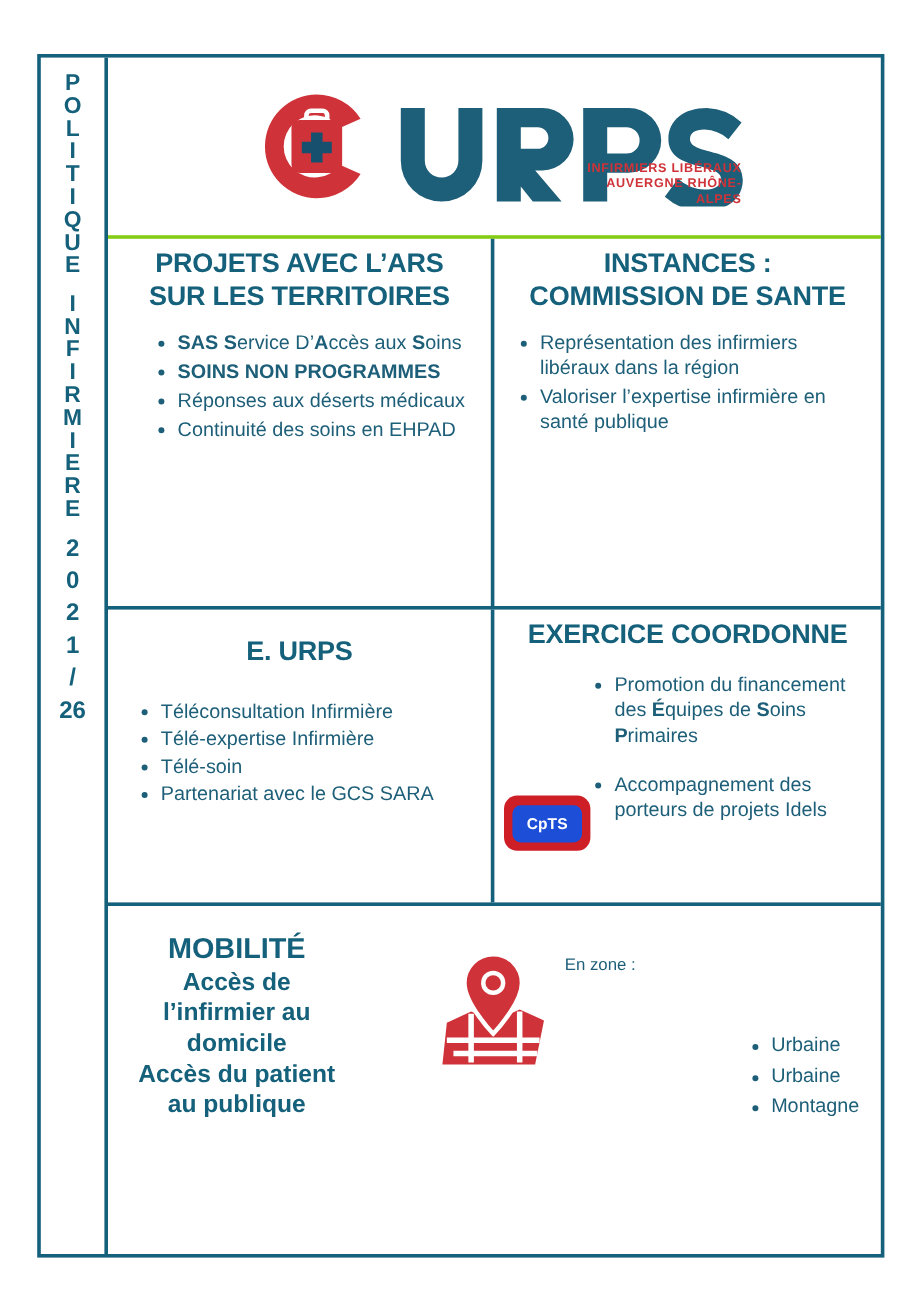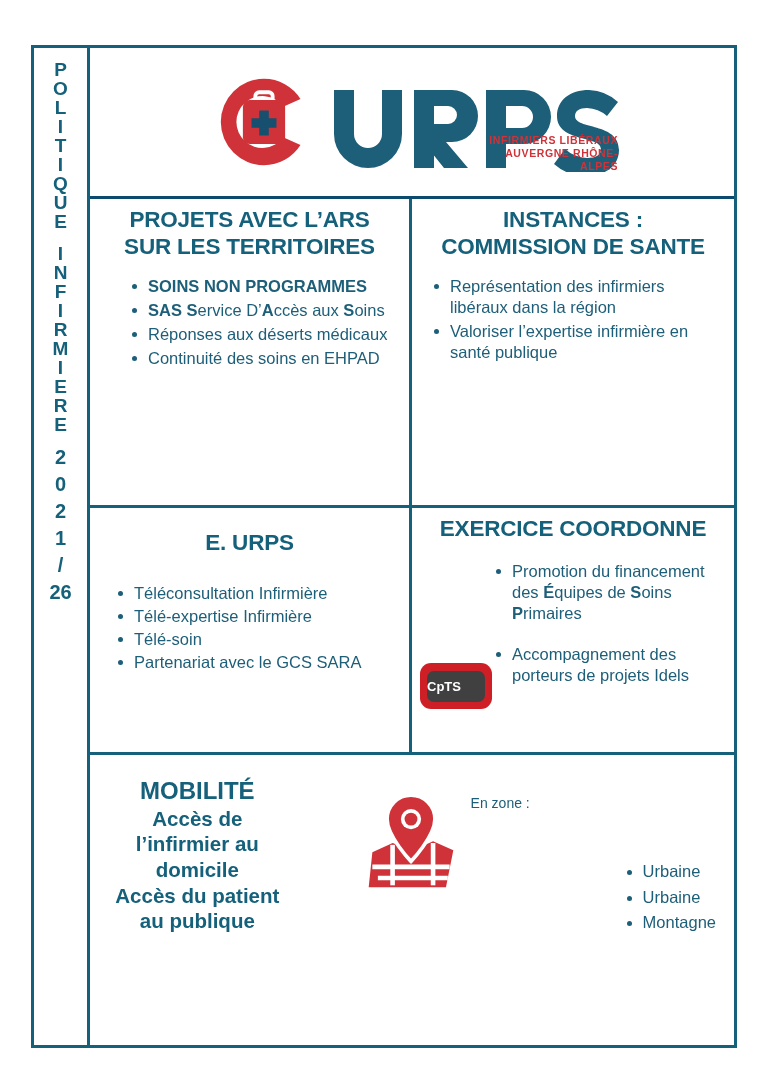--- a/index.html
+++ b/index.html
@@ -49,21 +49,21 @@
     flex: 1 1 auto;
     display: flex;
     flex-direction: column;
     min-width: 0;
   }
 
   
   .logo-row {
     height: 151px;
     flex: 0 0 151px;
-    border-bottom: 3px solid #0c4a6e;
+    border-bottom: 3px solid #84cc16;
     display: flex;
     align-items: center;
     justify-content: center;
     gap: 14px;
     padding-left: 18px;
   }
   .logo-mark { width: 96px; height: 96px; flex: 0 0 96px; }
   .logo-word { position: relative; width: 300px; height: 100px; }
   .logo-word svg { display: block; }
   .logo-sub {
@@ -172,25 +172,25 @@
     left: 8px; top: 155px;
     width: 72px; height: 46px;
     background: #cf1f26;
     border-radius: 11px;
     display: flex;
     align-items: center;
     justify-content: center;
   }
   .cpts-inner {
     width: 58px; height: 31px;
-    background: #404040;
+    background: #1d4ed8;
     border-radius: 7px;
     display: flex;
     align-items: center;
-    justify-content: flex-start;
+    justify-content: center;
   }
   .cpts-text {
     color: #ffffff;
     font-weight: bold;
     font-size: 13px;
     letter-spacing: 0px;
   }
 
   
   .mobility {
@@ -320,22 +320,22 @@
     <div class="grid">
 
       <div class="grid-row top">
 
         <div class="cell left" id="panel-ars">
           <div class="panel-title">
             <div>PROJETS AVEC L’ARS</div>
             <div>SUR LES TERRITOIRES</div>
           </div>
           <ul class="bullets">
+            <li><b>SAS</b> <b>S</b>ervice D’<b>A</b>ccès aux <b>S</b>oins</li>
             <li><b>SOINS NON PROGRAMMES</b></li>
-            <li><b>SAS</b> <b>S</b>ervice D’<b>A</b>ccès aux <b>S</b>oins</li>
             <li>Réponses aux déserts médicaux</li>
             <li>Continuité des soins en EHPAD</li>
           </ul>
         </div>
 
         <div class="cell" id="panel-instances">
           <div class="panel-title">
             <div>INSTANCES :</div>
             <div>COMMISSION DE SANTE</div>
           </div>

